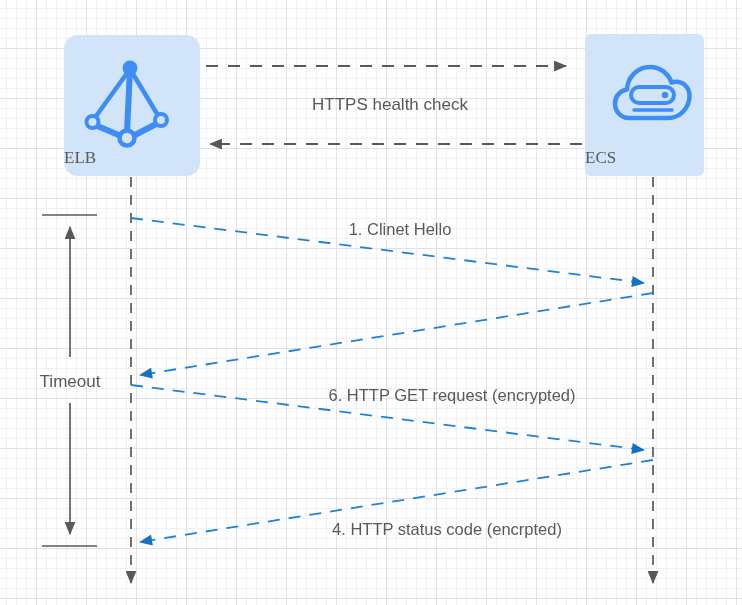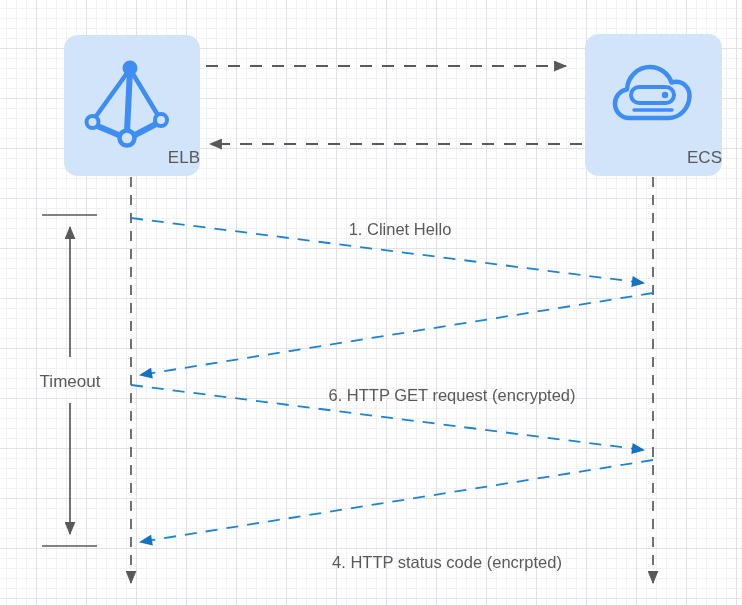--- a/index.html
+++ b/index.html
@@ -17,42 +17,42 @@
     background-size:50px 50px,50px 50px,10px 10px,10px 10px;
     background-position:0 48px,36px 0,0 8px,6px 0;
   }
   .overlay{position:absolute;left:0;top:0;}
   .node{
     position:absolute;
     background:#d2e4fa;
     border-radius:14px;
   }
   .node-elb{left:64px;top:35px;width:136px;height:141px;}
-  .node-ecs{left:585px;top:34px;width:137px;height:142px;}
+  .node-ecs{left:585px;top:34px;width:119px;height:142px;border-radius:6px;}
   .node-label{
     position:absolute;left:0;right:0;bottom:8px;
-    text-align:right;
-    color:#595959;font-size:17px;line-height:20px;
+    text-align:left;
+    color:#595959;font-size:17px;line-height:20px;font-family:Liberation Serif, serif;
   }
   .icon{position:absolute;}
   .elb-icon{left:20px;top:21px;}
   .ecs-icon{left:27px;top:24px;}
   .lbl{
     position:absolute;
     transform:translate(-50%,-50%);
     white-space:nowrap;
     color:#595959;
     font-size:16.5px;
     line-height:19px;
   }
   .lbl-health{left:390px;top:104px;font-size:17px;}
   .lbl-m1{left:400px;top:229px;}
   .lbl-m2{left:380px;top:305px;}
   .lbl-m3{left:452px;top:395px;}
-  .lbl-m4{left:447px;top:529px;margin-top:33px;}
+  .lbl-m4{left:447px;top:529px;}
   .lbl-timeout{left:70px;top:381px;font-size:17px;text-align:right;}
   line{fill:none;}
   .gray-dash{stroke:#595959;stroke-width:2;stroke-dasharray:12 10;}
   .lifeline{stroke:#595959;stroke-width:1.7;stroke-dasharray:10 8;}
   .timeout-line{stroke:#595959;stroke-width:1.7;}
   .tick{stroke:#595959;stroke-width:1.6;}
   .msg{stroke:#1d83d4;stroke-width:1.8;stroke-dasharray:12 9;}
 </style>
 </head>
 <body>
@@ -114,20 +114,21 @@
     <line class="tick" x1="42" y1="546" x2="97" y2="546"></line>
     <line class="timeout-line" x1="70" y1="357" x2="70" y2="227" marker-end="url(#mGray)"></line>
     <line class="timeout-line" x1="70" y1="403" x2="70" y2="534" marker-end="url(#mGray)"></line>
 
     <line class="msg" x1="131" y1="218" x2="644" y2="283" marker-end="url(#mBlue)"></line>
     <line class="msg" x1="653" y1="293" x2="140" y2="375" marker-end="url(#mBlue)"></line>
     <line class="msg" x1="131" y1="385" x2="644" y2="450" marker-end="url(#mBlue)"></line>
     <line class="msg" x1="653" y1="460" x2="140" y2="542" marker-end="url(#mBlue)"></line>
   </svg>
 
+  <div class="lbl lbl-health">HTTPS health check</div>
 
   <div class="lbl lbl-m1">1. Clinet Hello</div>
   <div class="lbl lbl-m3">6. HTTP GET request (encrypted)</div>
   <div class="lbl lbl-m4">4. HTTP status code (encrpted)</div>
 
   <div class="lbl lbl-timeout">Timeout</div>
 
 </div>
 
 </body></html>

